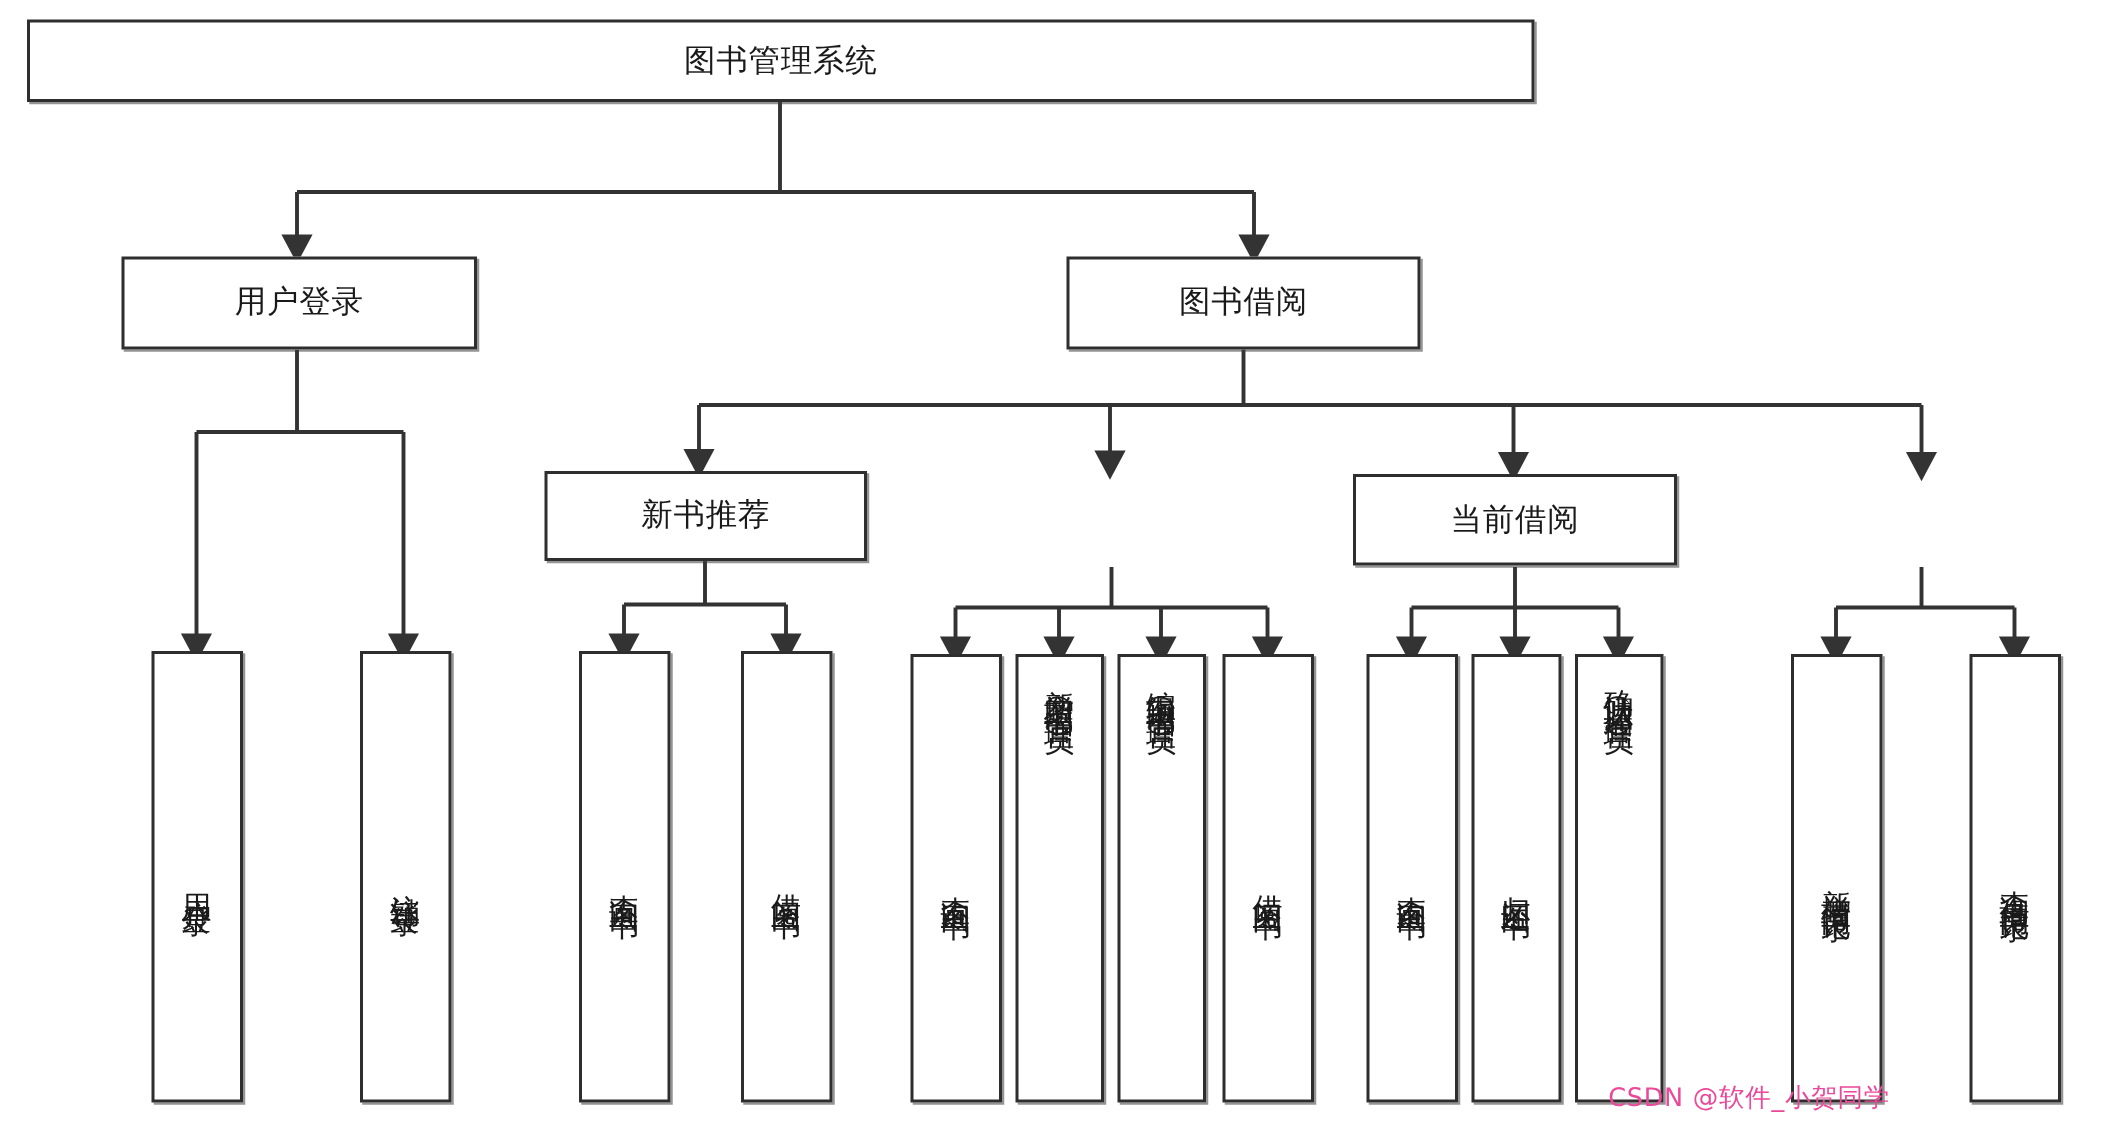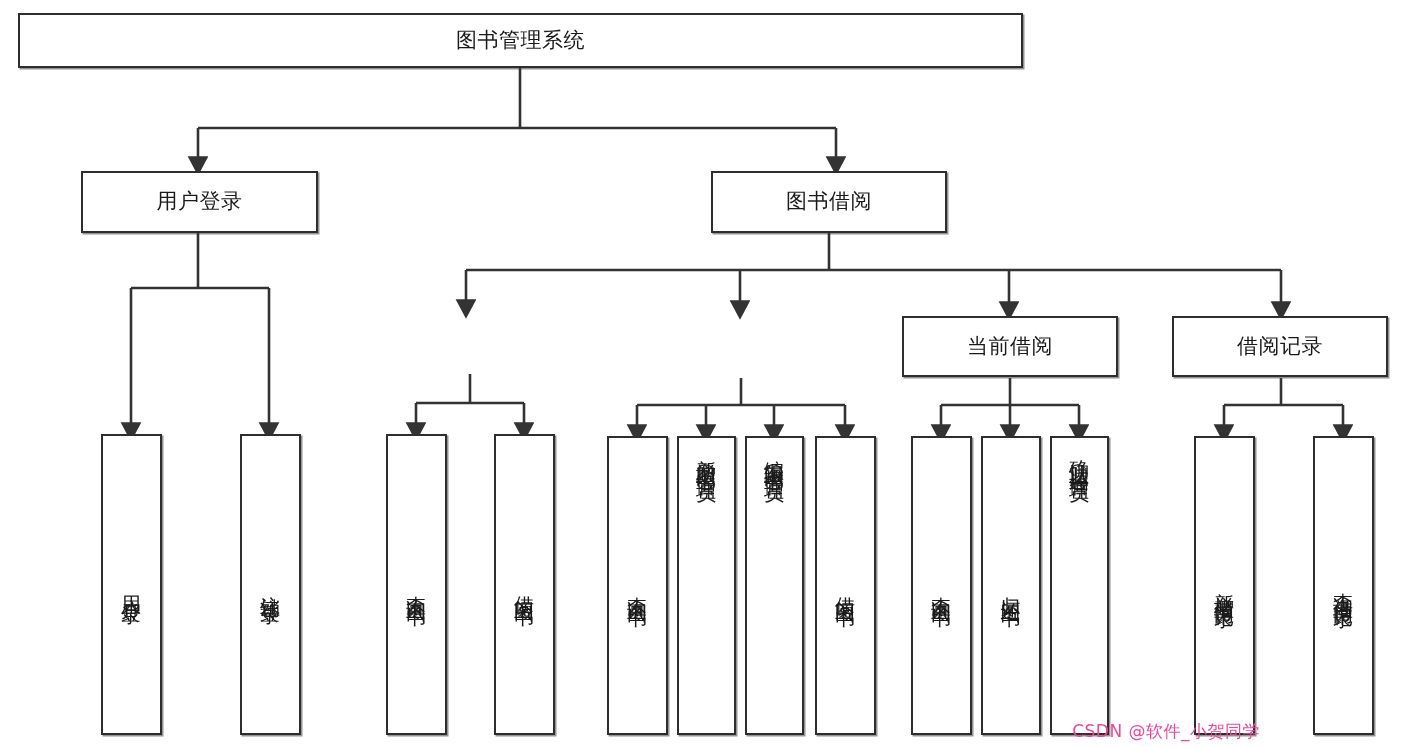--- a/index.html
+++ b/index.html
@@ -135,29 +135,29 @@
   </div>
 
   <div class="node" style="left:81px; top:171px; width:237px; height:62px;">
     <span class="node-label">用户登录</span>
   </div>
 
   <div class="node" style="left:711px; top:171px; width:236px; height:62px;">
     <span class="node-label">图书借阅</span>
   </div>
 
+  <div class="node" style="left:363px; top:314px; width:215px; height:60px;">
+    <span class="node-label">新书推荐</span>
+  </div>
 
 
   <div class="node" style="left:902px; top:316px; width:216px; height:61px;">
     <span class="node-label">当前借阅</span>
   </div>
 
-  <div class="node" style="left:1172px; top:316px; width:216px; height:61px;">
-    <span class="node-label">借阅记录</span>
-  </div>
 
   <div class="node leaf" style="left:101px; top:434px; width:61px; height:301px;">
     <span class="node-label">用户登录</span>
   </div>
   <div class="node leaf" style="left:240px; top:434px; width:61px; height:301px;">
     <span class="node-label">注销登录</span>
   </div>
 
   <div class="node leaf" style="left:386px; top:434px; width:61px; height:301px;">
     <span class="node-label">查询图书</span>

